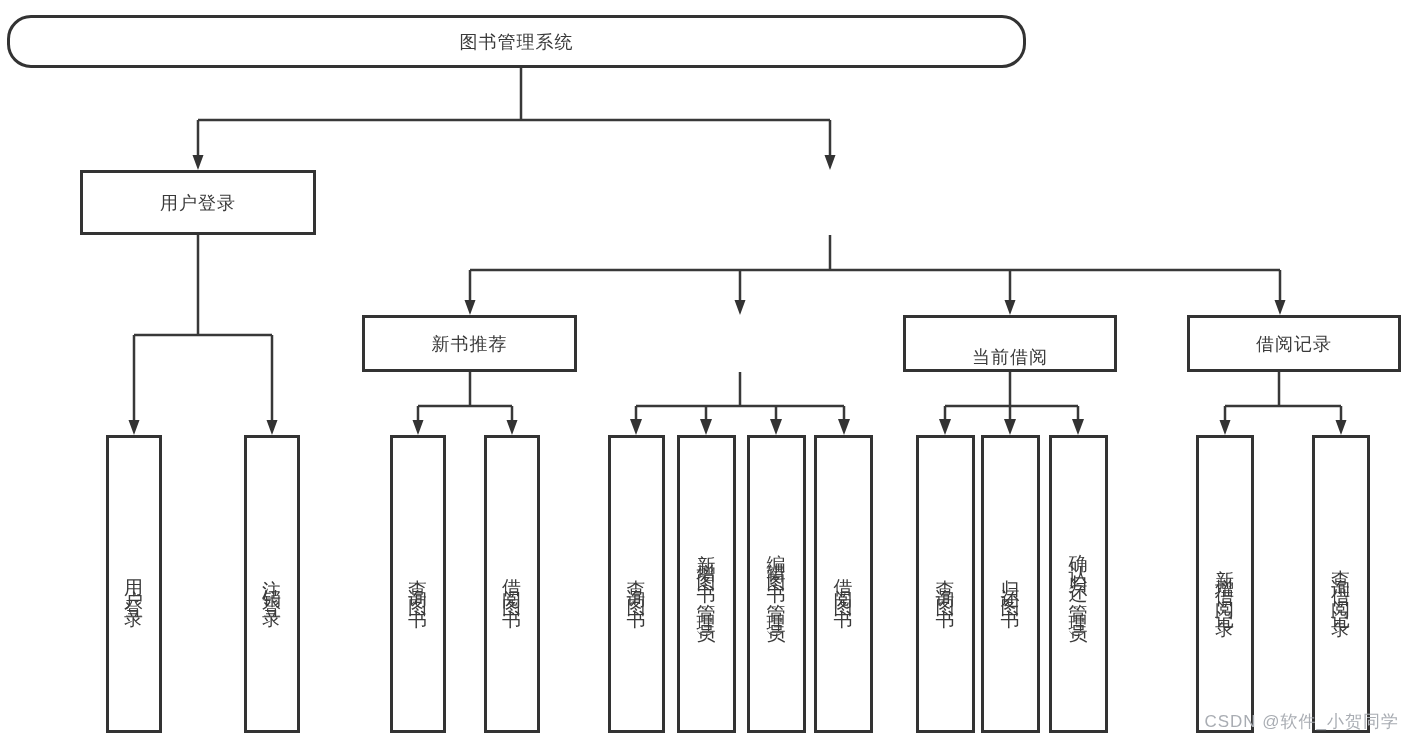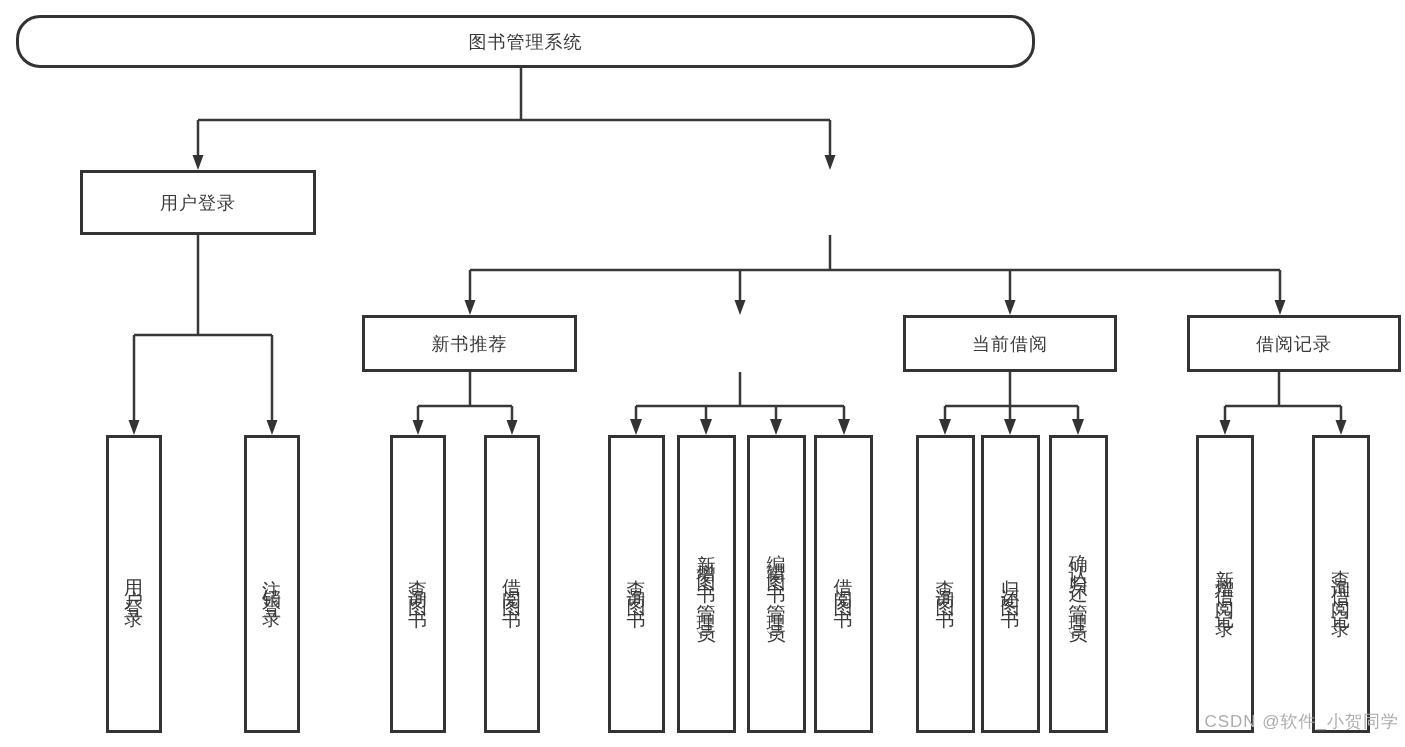--- a/index.html
+++ b/index.html
@@ -41,28 +41,28 @@
     z-index:2;
   }
   .node.vertical span{
     writing-mode:vertical-rl;
     text-orientation:mixed;
     font-size:19px;
     letter-spacing:10px;
     line-height:1;
   }
   
-  .n-root   {left:16px;  top:15px;  width:1019px; height:53px;border-radius:24px;}
+  .n-root   {left:7px;  top:15px;  width:1019px; height:53px;border-radius:24px;}
   
   .n-l2-0   {left:80px;  top:170px; width:236px;  height:65px;}
   .n-l2-1   {left:713px; top:170px; width:234px;  height:65px;}
   
   .n-l3-0   {left:362px; top:315px; width:215px;  height:57px;}
   .n-l3-1   {left:633px; top:315px; width:215px;  height:57px;}
-  .n-l3-2   {left:903px; top:315px; width:214px;  height:57px;}
+  .n-l3-2   {left:903px; top:315px; width:214px;  height:57px;align-items:flex-end;}
   .n-l3-3   {left:1172px;top:315px; width:214px;  height:57px;margin-left:15px;}
   
   .leaf     {top:435px; height:298px;}
   .n-leaf-0 {left:106px; width:56px;}
   .n-leaf-1 {left:244px; width:56px;}
   .n-leaf-2 {left:390px; width:56px;}
   .n-leaf-3 {left:484px; width:56px;}
   .n-leaf-4 {left:608px; width:57px;}
   .n-leaf-5 {left:677px; width:59px;}
   .n-leaf-6 {left:747px; width:59px;}

